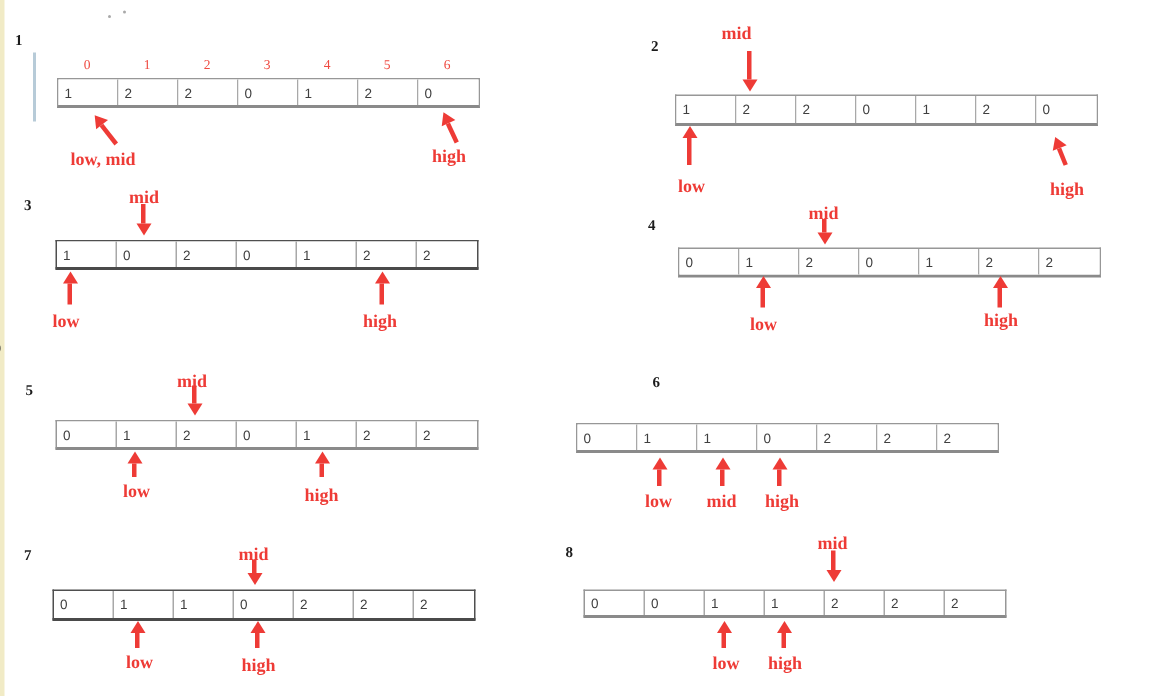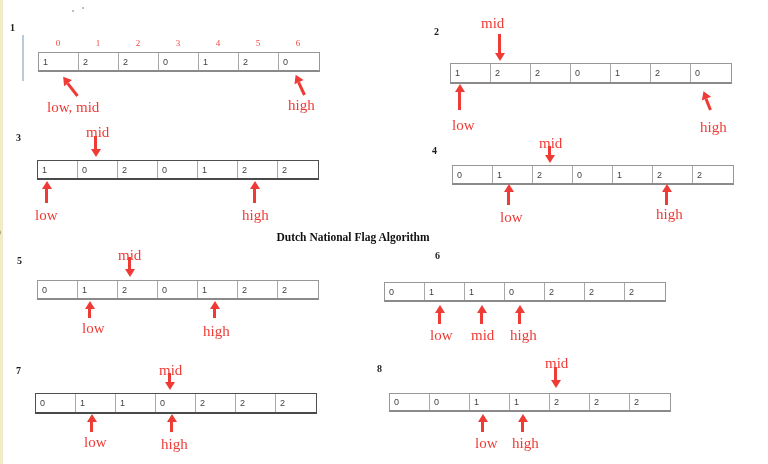--- a/index.html
+++ b/index.html
@@ -13,21 +13,21 @@
          font-weight:bold;font-size:11.5px;color:#111;}
   .clip-char{position:absolute;left:-4px;top:228px;font-size:9.5px;color:#333;}
   .array{position:absolute;display:flex;background:#fff;border:1px solid #979797;
          border-bottom:2px solid #8a8a8a;}
   .array.dark{border:1px solid #4f4f4f;border-bottom:2px solid #4a4a4a;}
   .cell{width:40px;box-sizing:border-box;border-right:1px solid #a8a8a8;display:flex;
         align-items:center;padding-left:4px;font-family:"Liberation Sans",sans-serif;
         font-size:9px;color:#3f3f3f;background:#fff;}
   .cell:last-child{border-right:none;}
   .idx{position:absolute;width:40px;text-align:center;color:#ef4a41;font-size:9px;}
-  .rlabel{position:absolute;color:#ee3b36;font-weight:normal;font-size:15px;white-space:nowrap;}
+  .rlabel{position:absolute;color:#ee3b36;font-weight:bold;font-size:12px;white-space:nowrap;}
   .aup,.adown{position:absolute;width:3px;background:#ee3b36;}
   .aup::before{content:"";position:absolute;left:-3.5px;top:-8px;width:0;height:0;
     border-left:5px solid transparent;border-right:5px solid transparent;
     border-bottom:8px solid #ee3b36;}
   .adown::after{content:"";position:absolute;left:-3.5px;bottom:-8px;width:0;height:0;
     border-left:5px solid transparent;border-right:5px solid transparent;
     border-top:8px solid #ee3b36;}
   .diag{transform-origin:50% 100%;}
 </style>
 </head>
@@ -106,21 +106,20 @@
     <div class="cell">0</div>
     <div class="cell">1</div>
     <div class="cell">2</div>
     <div class="cell">2</div>
   </div>
   <div class="aup" style="left:507px;top:192px;height:13px;"></div>
   <div class="rlabel" style="left:500px;top:209px;">low</div>
   <div class="aup" style="left:665px;top:192px;height:13px;"></div>
   <div class="rlabel" style="left:656px;top:206px;">high</div>
 
-  <div class="title">Dutch National Flag Algorithm</div>
 
   <div class="stepnum" style="left:17px;top:255px;">5</div>
   <div class="rlabel" style="left:118px;top:247px;">mid</div>
   <div class="adown" style="left:128px;top:257px;height:12px;"></div>
   <div class="array" style="left:37px;top:280px;height:17px;">
     <div class="cell">0</div>
     <div class="cell">1</div>
     <div class="cell">2</div>
     <div class="cell">0</div>
     <div class="cell">1</div>

